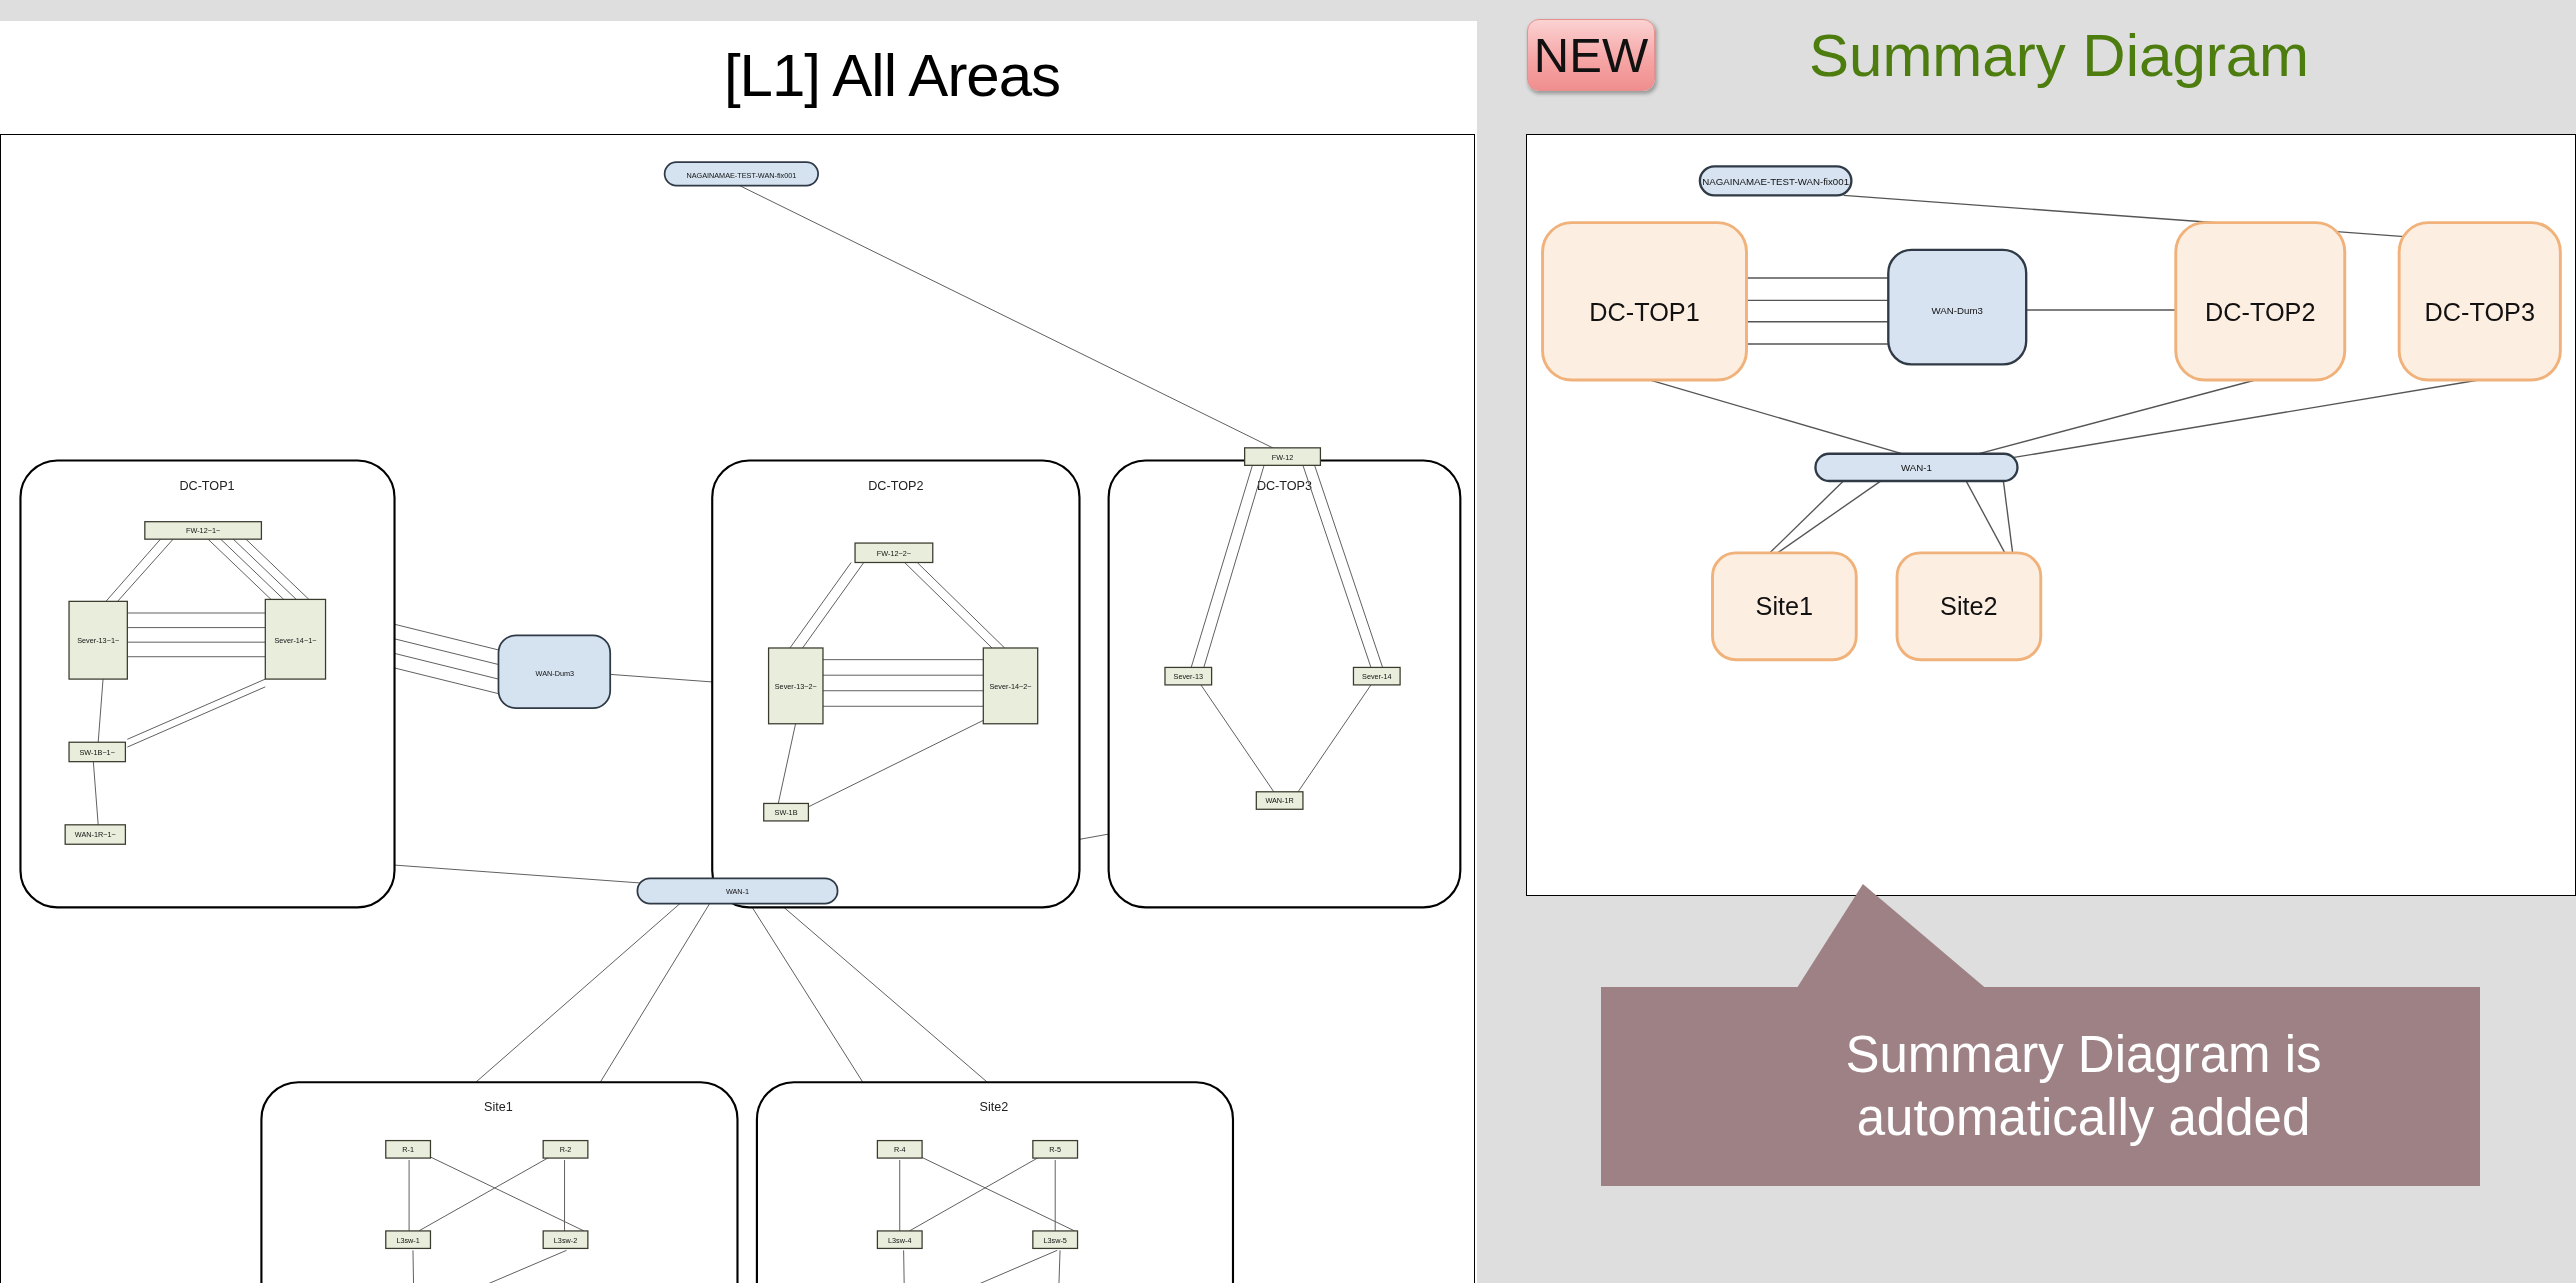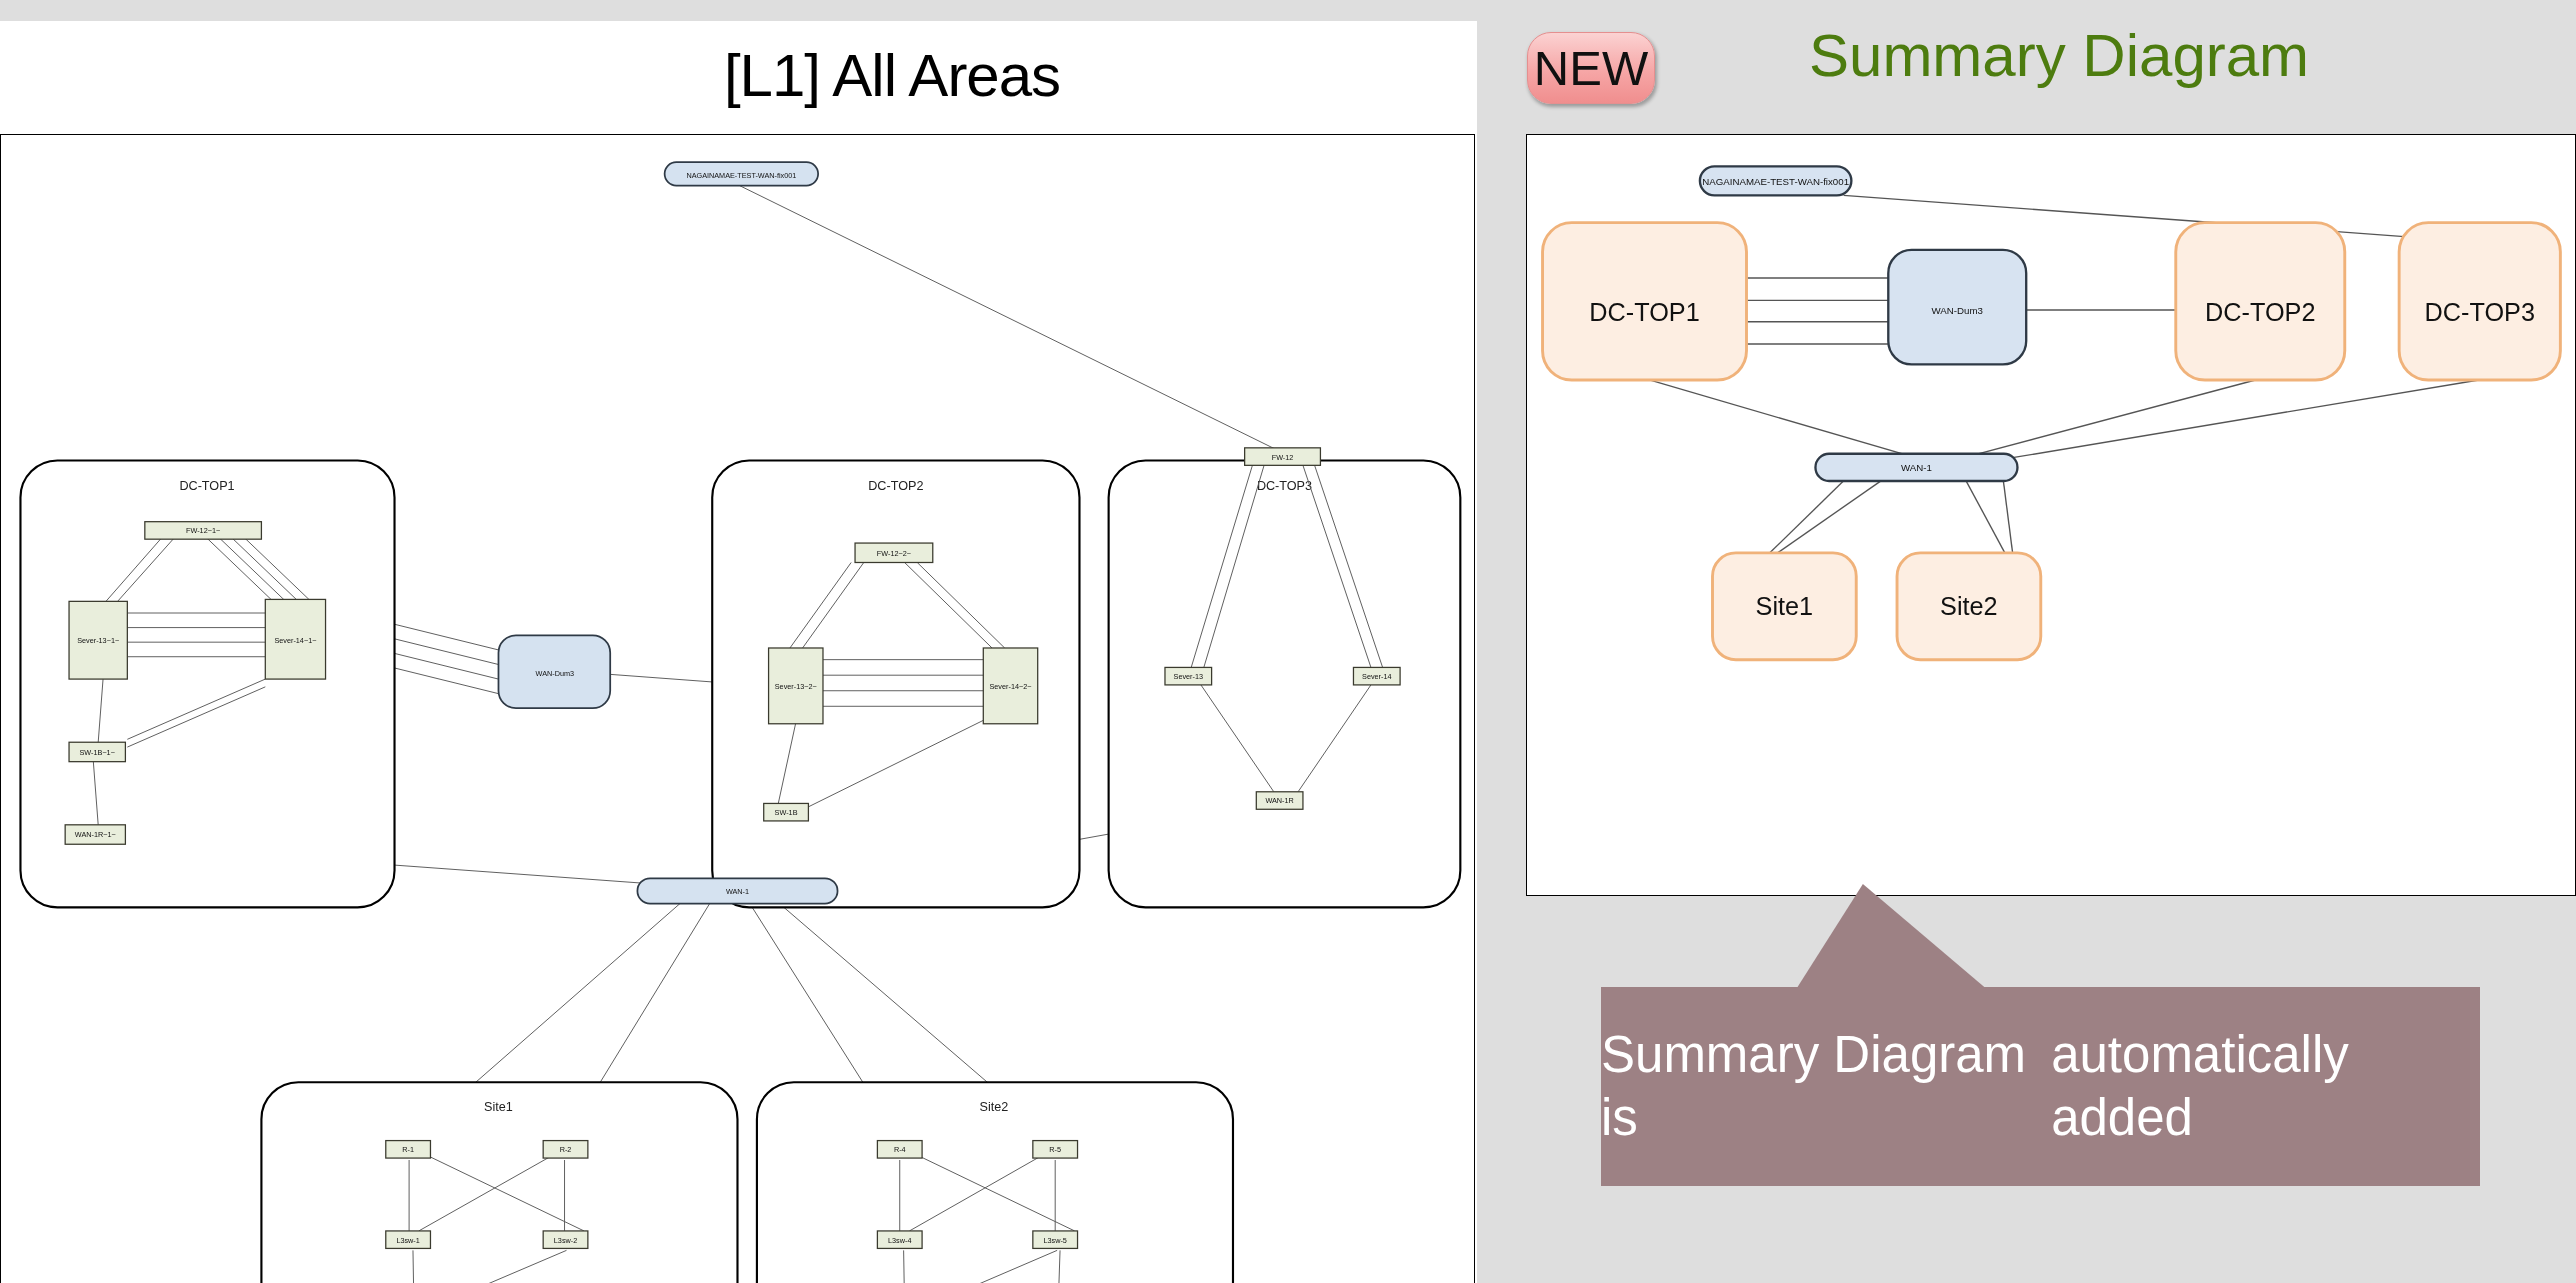--- a/index.html
+++ b/index.html
@@ -28,50 +28,50 @@
   }
 
   
   #right-title{
     position:absolute;left:1809px;top:21.4px;
     font-size:60px;font-stretch:condensed;color:#4d7c0f;
     font-family:"Liberation Sans Narrow","Liberation Sans",sans-serif;
   }
   #new-badge{
     position:absolute;left:1527px;top:19.4px;width:126px;height:70px;
-    border-radius:24px;
+    border-radius:12px;
     background:linear-gradient(180deg,#fbd2d2 0%,#f6a6a6 55%,#f08e8e 100%);
     border:1.9px solid #e58f8f;
     box-shadow:1.9px 2.9px 3.9px rgba(0,0,0,.30);
     display:flex;align-items:center;justify-content:center;
     font-size:49px;font-stretch:condensed;color:#111;
     font-family:"Liberation Sans Narrow","Liberation Sans",sans-serif;
-    margin-top:13px;
   }
   #right-canvas{
     position:absolute;left:1526px;top:134px;width:1050px;height:762px;
     background:#fff;border:1.9px solid #000;box-sizing:border-box;
   }
 
   
   #callout-box{
     position:absolute;left:1601px;top:987px;width:879px;height:199px;
     background:#9d8184;
   }
   #callout-tail{
     position:absolute;left:1795px;top:884px;width:194px;height:107px;
     background:#9d8184;
     clip-path:polygon(35% 0%, 100% 100%, 0% 100%);
   }
   #callout-text{
     position:relative;z-index:2;width:100%;height:100%;
-    display:flex;align-items:center;justify-content:center;
+    display:flex;flex-direction:column;align-items:center;justify-content:center;
     color:#fff;font-size:51px;line-height:1.22;font-stretch:condensed;
     font-family:"Liberation Sans Narrow","Liberation Sans",sans-serif;
     text-align:left;
+    padding-left:43px;
   }
 
   
   svg{display:block;}
   .grp-label{font-size:13px;fill:#222;font-family:"Liberation Sans",sans-serif;}
   .node-label{font-size:7.5px;fill:#111;font-family:"Liberation Sans",sans-serif;}
   .edge{stroke:#5b5b5b;stroke-width:1;fill:none;}
   .grp-rect{fill:#ffffff;stroke:#000;stroke-width:2.2;}
   .dev-rect{fill:#e9eedc;stroke:#3a3a2e;stroke-width:1.3;}
   .wan-rect{fill:#d5e2f0;stroke:#2f3a46;stroke-width:1.8;}

